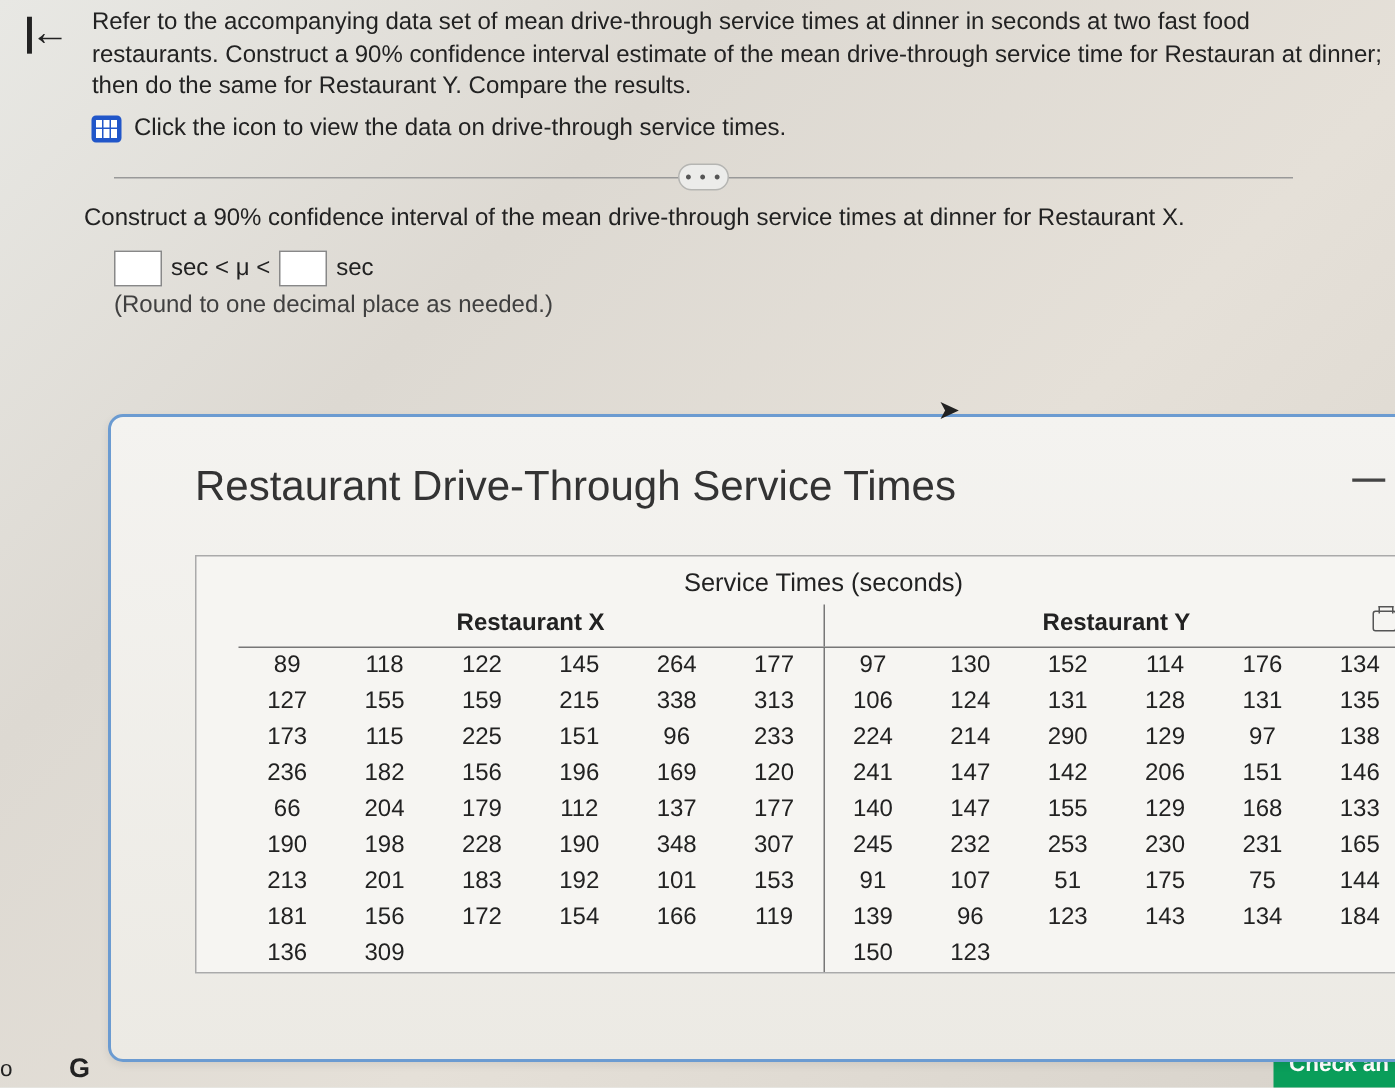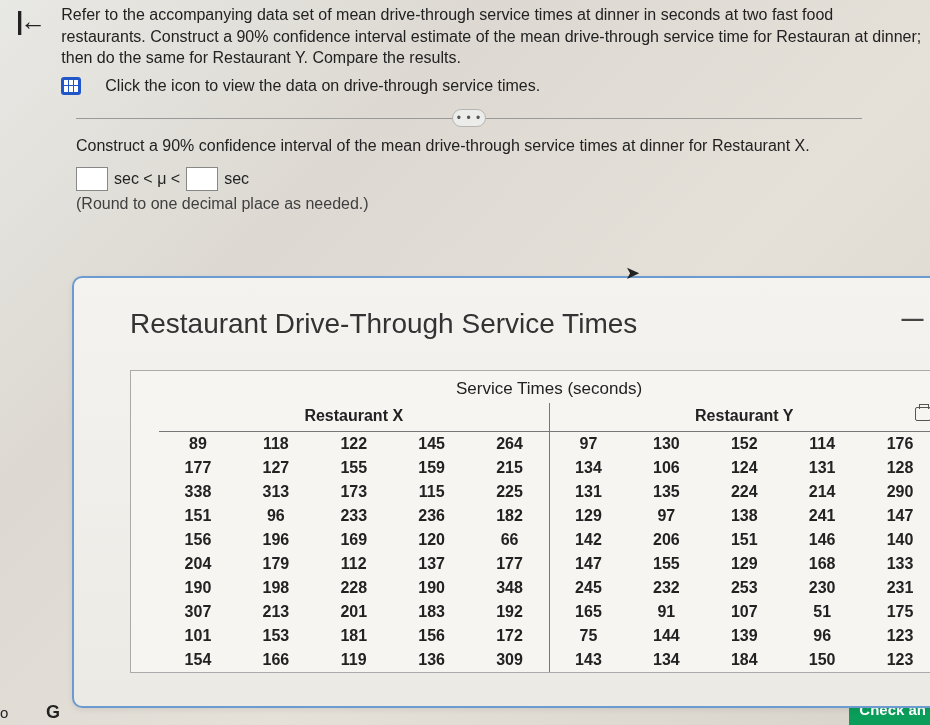--- a/index.html
+++ b/index.html
@@ -18,37 +18,37 @@
   background: linear-gradient(135deg, #e8e8e4 0%, #ddd9d2 30%, #e5e0d8 60%, #d8d3cb 100%);
   z-index: 0;
 }
 .content { position: relative; z-index: 1; padding: 0 8px 0 16px; }
 .top-row { display: flex; align-items: flex-start; gap: 18px; padding-top: 4px; }
 .collapse-icon {
   font-size: 26px; font-weight: 600; color: #222; padding-top: 2px;
   user-select: none; cursor: pointer; letter-spacing: -3px;
 }
 .problem-text { font-size: 16px; line-height: 1.35; flex: 1; }
-.icon-link-row { display: flex; align-items: center; gap: 24px; margin-top: 6px; }
+.icon-link-row { display: flex; align-items: center; gap: 8px; margin-top: 6px; }
 .data-icon {
   width: 20px; height: 18px; border: 2px solid #2156c9; border-radius: 3px;
   display: grid; grid-template-columns: 1fr 1fr 1fr; grid-template-rows: 1fr 1fr;
   gap: 1px; padding: 1px; background: #2156c9; cursor: pointer;
 }
 .data-icon div { background: #fff; }
 .icon-link-text { color: #222; font-size: 16px; }
 .divider-wrap { position: relative; margin: 22px 60px 18px 60px; }
 .divider-line { border: none; border-top: 1px solid #999; }
 .divider-badge {
   position: absolute; left: 50%; top: -9px; transform: translateX(-50%);
   background: #ececea; border: 1px solid #b5b5b2; border-radius: 10px;
   width: 34px; height: 18px; display: flex; align-items: center; justify-content: center;
   font-size: 12px; color: #555; cursor: pointer; letter-spacing: 1px;
 }
-.section-q { margin-left: 60px; font-size: 16px; }
+.section-q { margin-left: 40px; font-size: 16px; }
 .input-row { margin: 12px 0 4px 60px; display: flex; align-items: center; gap: 6px; font-size: 16px; }
 .num-input {
   width: 32px; height: 24px; border: 1px solid #888; background: #fff;
   text-align: center; font-size: 14px;
 }
 .round-note { margin-left: 60px; font-size: 16px; color: #404040; }
 .cursor-arrow { position: absolute; left: 625px; top: 262px; font-size: 18px; color: #222; z-index: 3; }
 
 .modal {
   position: absolute; left: 72px; top: 276px; width: 926px; height: 432px;
@@ -73,21 +73,21 @@
 .header-cell.left { border-right: 1px solid #777; }
 .print-icon {
   position: absolute; right: 8px; top: 4px; width: 16px; height: 14px;
   border: 1.5px solid #555; border-radius: 2px; cursor: pointer;
 }
 .print-icon::before {
   content: ""; position: absolute; left: 3px; top: -4px; width: 8px; height: 4px;
   border: 1.5px solid #555; border-bottom: none;
 }
 .data-grid { display: flex; }
-.data-half { flex: 1; display: grid; grid-template-columns: repeat(5, 1fr); font-weight: bold; }
+.data-half { flex: 1; display: grid; grid-template-columns: repeat(6, 1fr); }
 .data-half.left { border-right: 1px solid #777; }
 .data-cell { text-align: center; font-size: 16px; padding: 3px 0; }
 
 .check-btn {
   position: absolute; right: 0; top: 696px;
   background: #0a9e5a; color: #fff; font-size: 15px; font-weight: 600;
   padding: 5px 4px 20px 10px; border: none; cursor: pointer;
   z-index: 1;
 }
 .letter-g {

